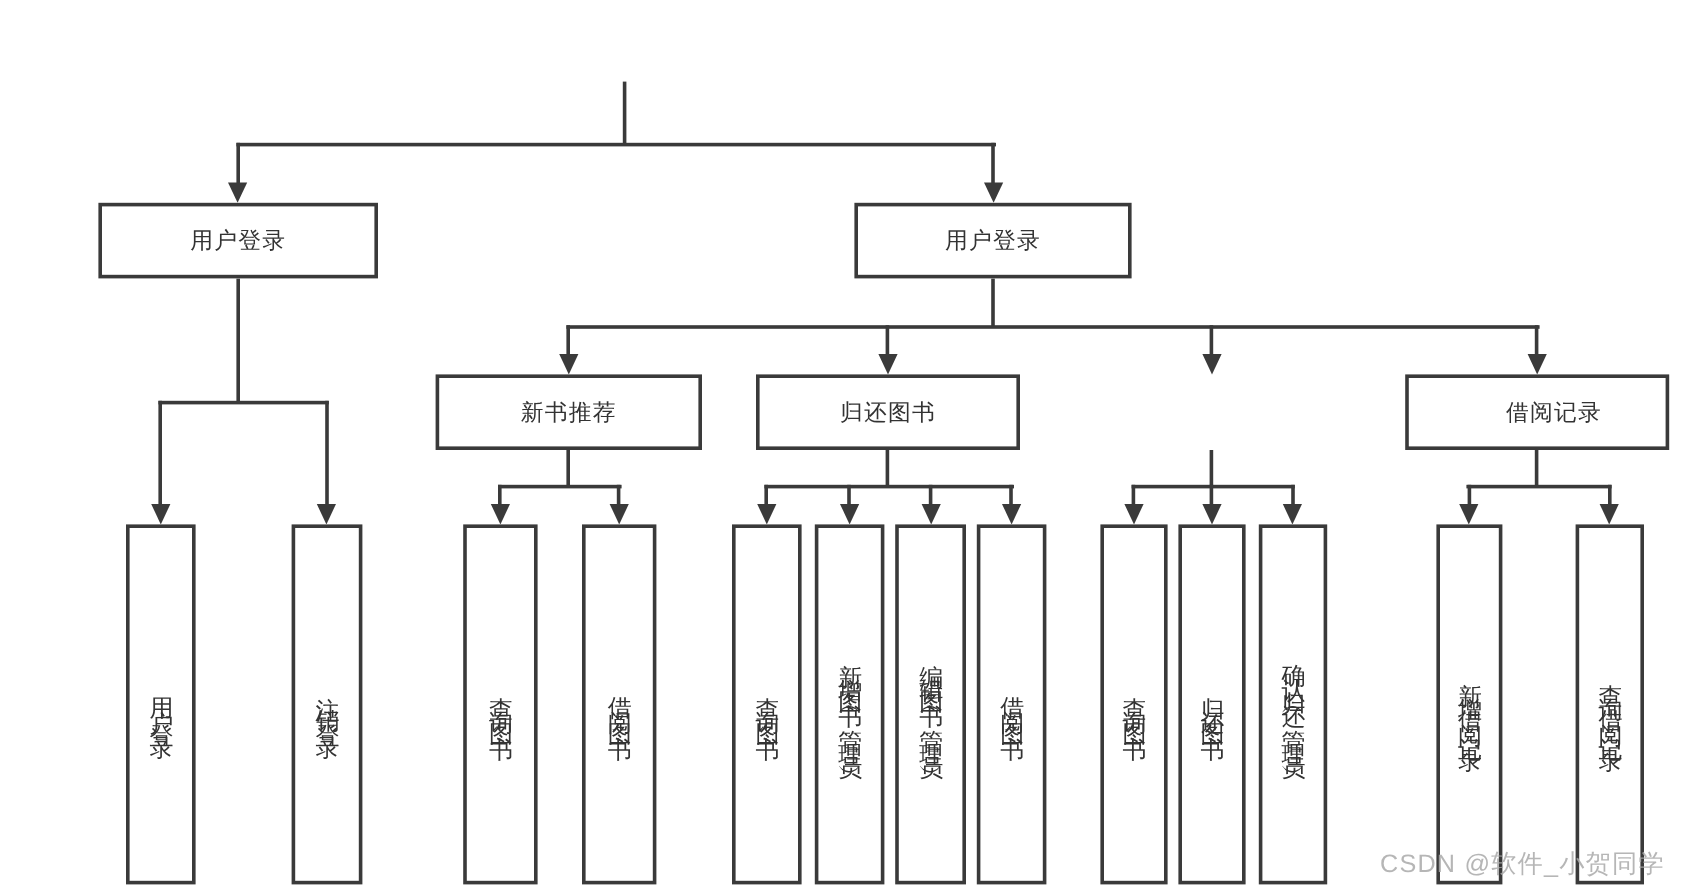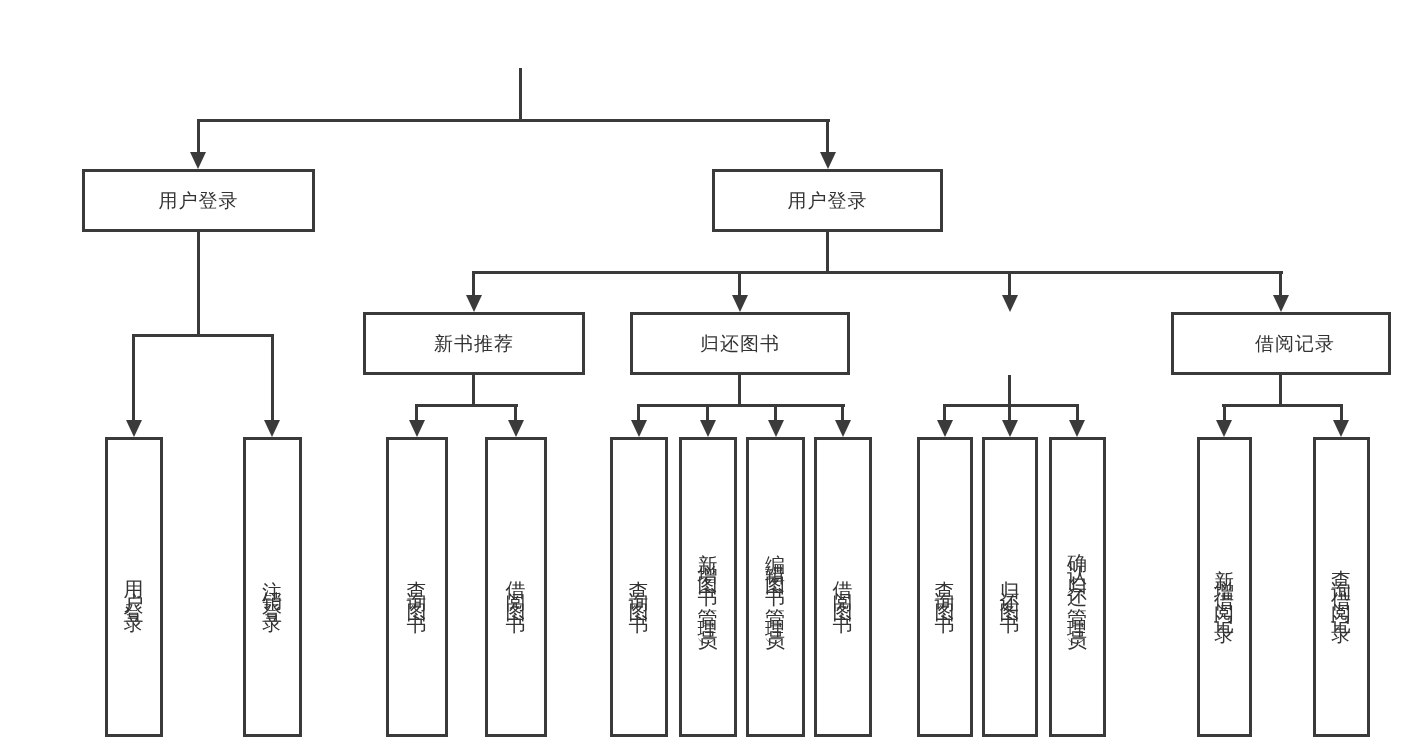--- a/index.html
+++ b/index.html
@@ -114,14 +114,15 @@
   <div class="box vbox" style="left:746px;top:437px;width:59px;height:300px;">编辑图书（管理员）</div>
   <div class="box vbox" style="left:814px;top:437px;width:58px;height:300px;">借阅图书</div>
 
   <div class="box vbox" style="left:917px;top:437px;width:56px;height:300px;">查询图书</div>
   <div class="box vbox" style="left:982px;top:437px;width:56px;height:300px;">归还图书</div>
   <div class="box vbox" style="left:1049px;top:437px;width:57px;height:300px;">确认归还（管理员）</div>
 
   <div class="box vbox" style="left:1197px;top:437px;width:55px;height:300px;">新增借阅记录</div>
   <div class="box vbox" style="left:1313px;top:437px;width:57px;height:300px;">查询借阅记录</div>
 
+  <div class="watermark">CSDN @软件_小贺同学</div>
 
 </div>
 
 </body></html>

